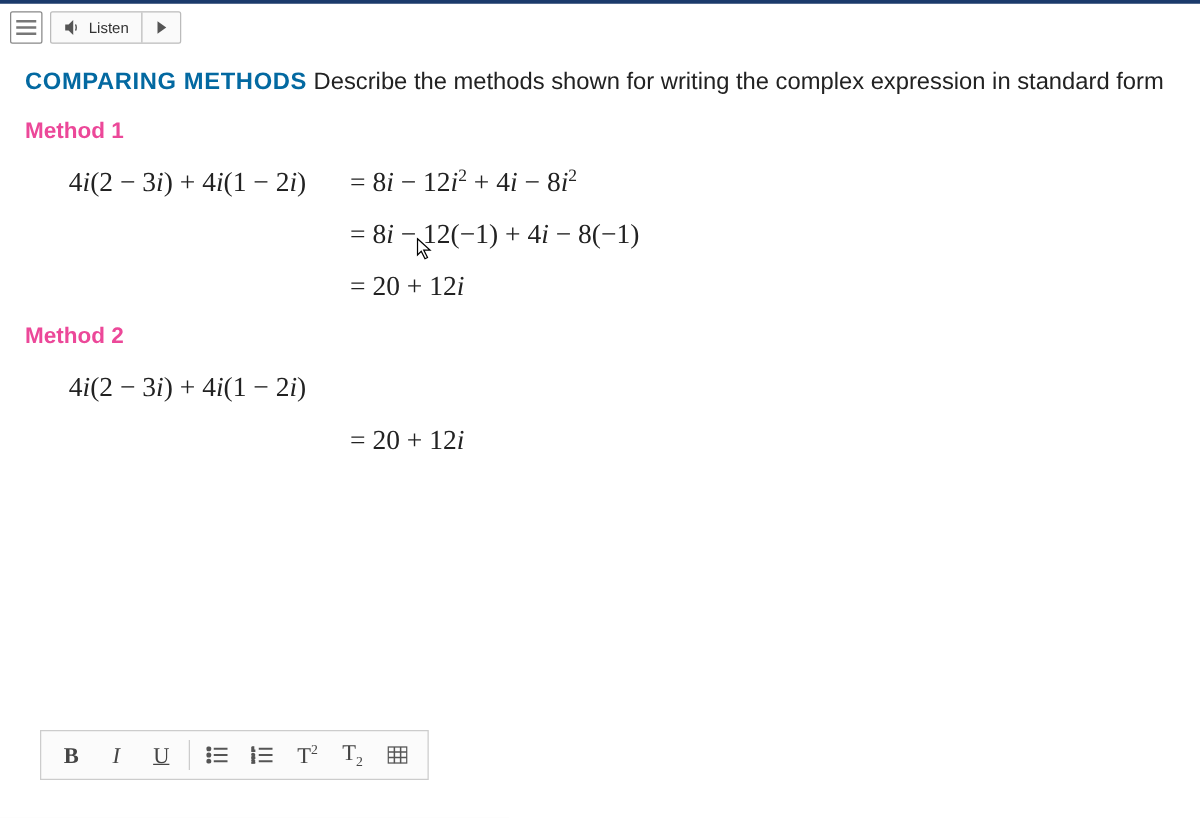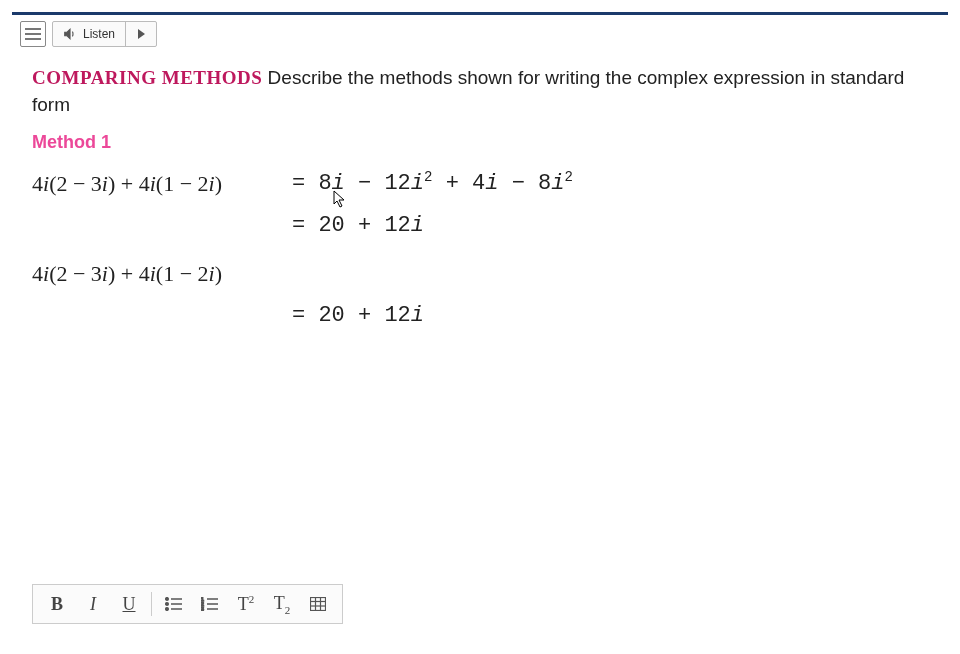--- a/index.html
+++ b/index.html
@@ -12,21 +12,21 @@
     background: #f5f5f5;
     width: 960px;
     height: 654px;
     overflow: hidden;
     position: relative;
   }
   .page {
     background: #ffffff;
     width: 100%;
     height: 100%;
-    padding: 12px;
+    padding: 0;
     position: relative;
   }
   .top-border {
     height: 3px;
     background: #1b3a6b;
     width: 100%;
   }
   .top-controls {
     display: flex;
     align-items: center;
@@ -94,49 +94,47 @@
     padding: 12px 20px 20px 20px;
   }
   .heading-line {
     font-size: 19px;
     color: #222;
     margin-bottom: 14px;
     line-height: 1.4;
   }
   .heading-bold {
     font-weight: bold;
-    color: #be185d;
+    color: #0369a1;
     letter-spacing: 0.5px;
-    font-family: Liberation Serif, serif;
   }
   .method-label {
     font-weight: bold;
     font-size: 18px;
     color: #ec4899;
     margin-bottom: 10px;
     margin-top: 8px;
   }
   .math-block {
     font-family: 'Times New Roman', Times, serif;
     font-size: 22px;
     color: #222;
     margin-bottom: 6px;
     line-height: 1.9;
   }
   .math-row {
     display: flex;
   }
   .math-lhs {
     width: 260px;
-    text-align: left;
+    text-align: center;
     flex-shrink: 0;
   }
   .math-rhs {
     text-align: left;
-    font-family: Liberation Mono, monospace;
   }
   .toolbar {
     position: absolute;
     left: 32px;
     bottom: 30px;
     display: flex;
     align-items: center;
     border: 1px solid #ccc;
     background: #fbfbfb;
     height: 40px;
@@ -212,24 +210,29 @@
 
     <div class="method-label">Method 1</div>
 
     <div class="math-block">
       <div class="math-row">
         <div class="math-lhs"><span>4<i>i</i>(2 − 3<i>i</i>) + 4<i>i</i>(1 − 2<i>i</i>)</span></div>
         <div class="math-rhs"><span>= 8<i>i</i> − 12<i>i</i><sup class="math">2</sup> + 4<i>i</i> − 8<i>i</i><sup class="math">2</sup></span></div>
       </div>
       <div class="math-row">
         <div class="math-lhs"></div>
+        <div class="math-rhs"><span>= 8<i>i</i> − 12(−1) + 4<i>i</i> − 8(−1)</span></div>
+      </div>
+      <div class="math-row">
+        <div class="math-lhs"></div>
         <div class="math-rhs"><span>= 20 + 12<i>i</i></span></div>
       </div>
     </div>
 
+    <div class="method-label">Method 2</div>
 
     <div class="math-block">
       <div class="math-row">
         <div class="math-lhs"><span>4<i>i</i>(2 − 3<i>i</i>) + 4<i>i</i>(1 − 2<i>i</i>)</span></div>
       </div>
       <div class="math-row">
         <div class="math-lhs"></div>
         <div class="math-rhs"><span>= 20 + 12<i>i</i></span></div>
       </div>
     </div>

